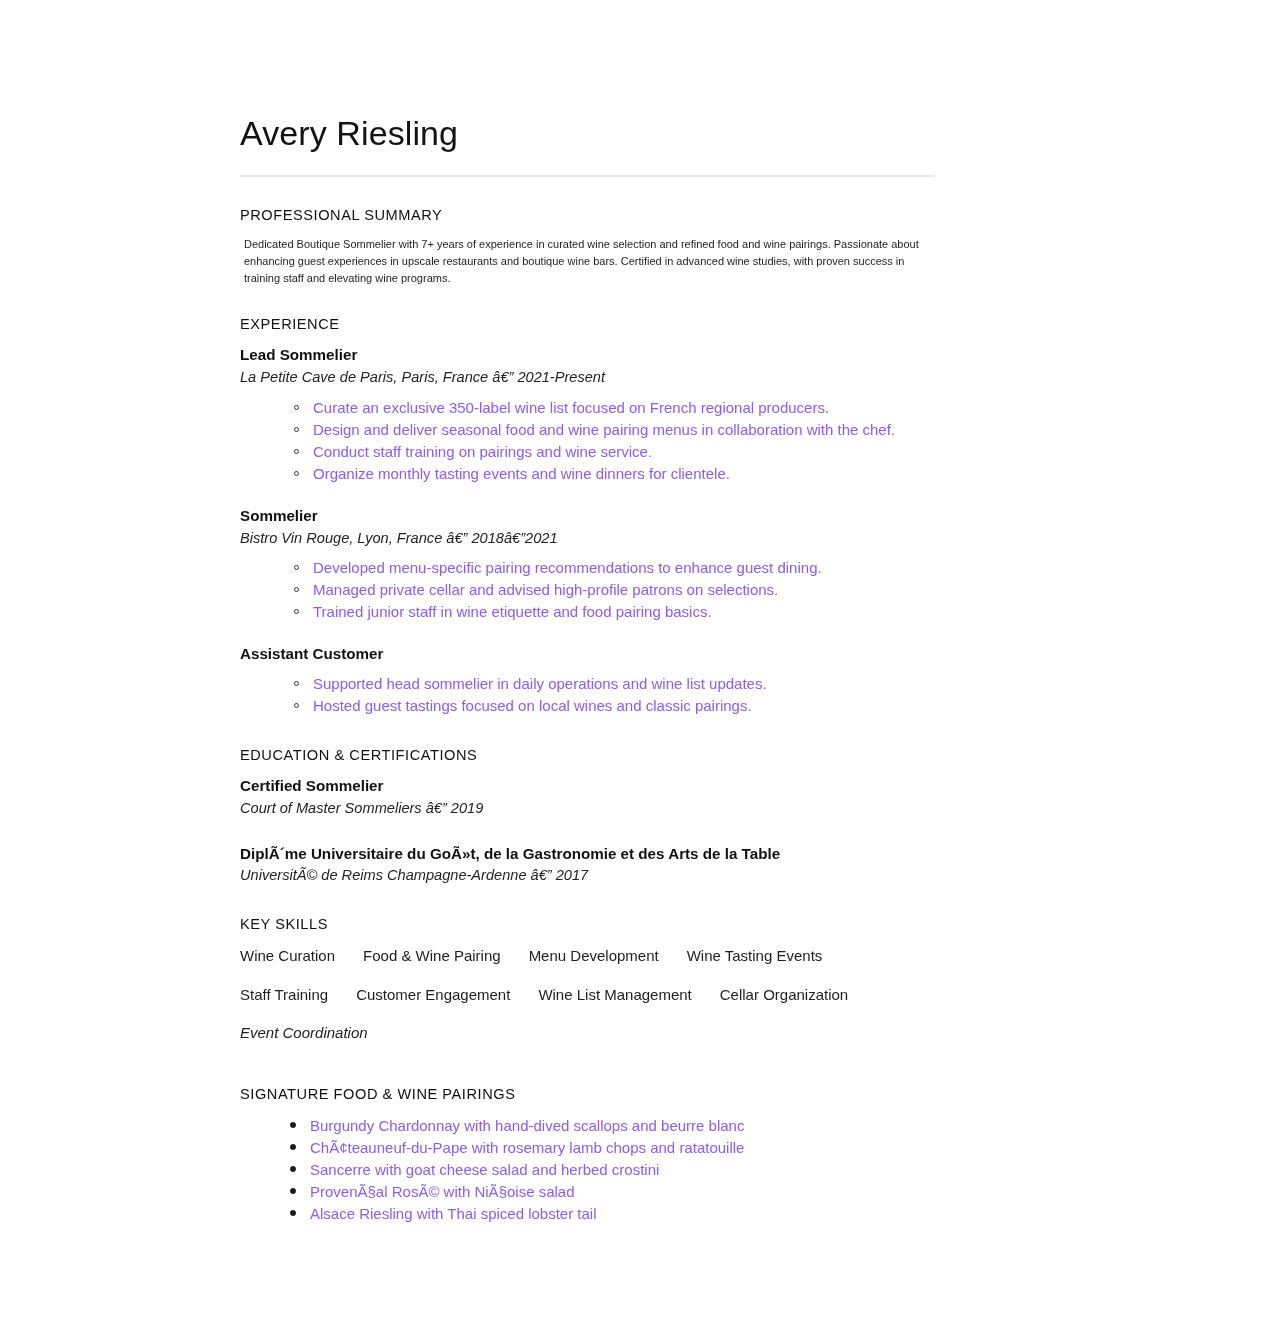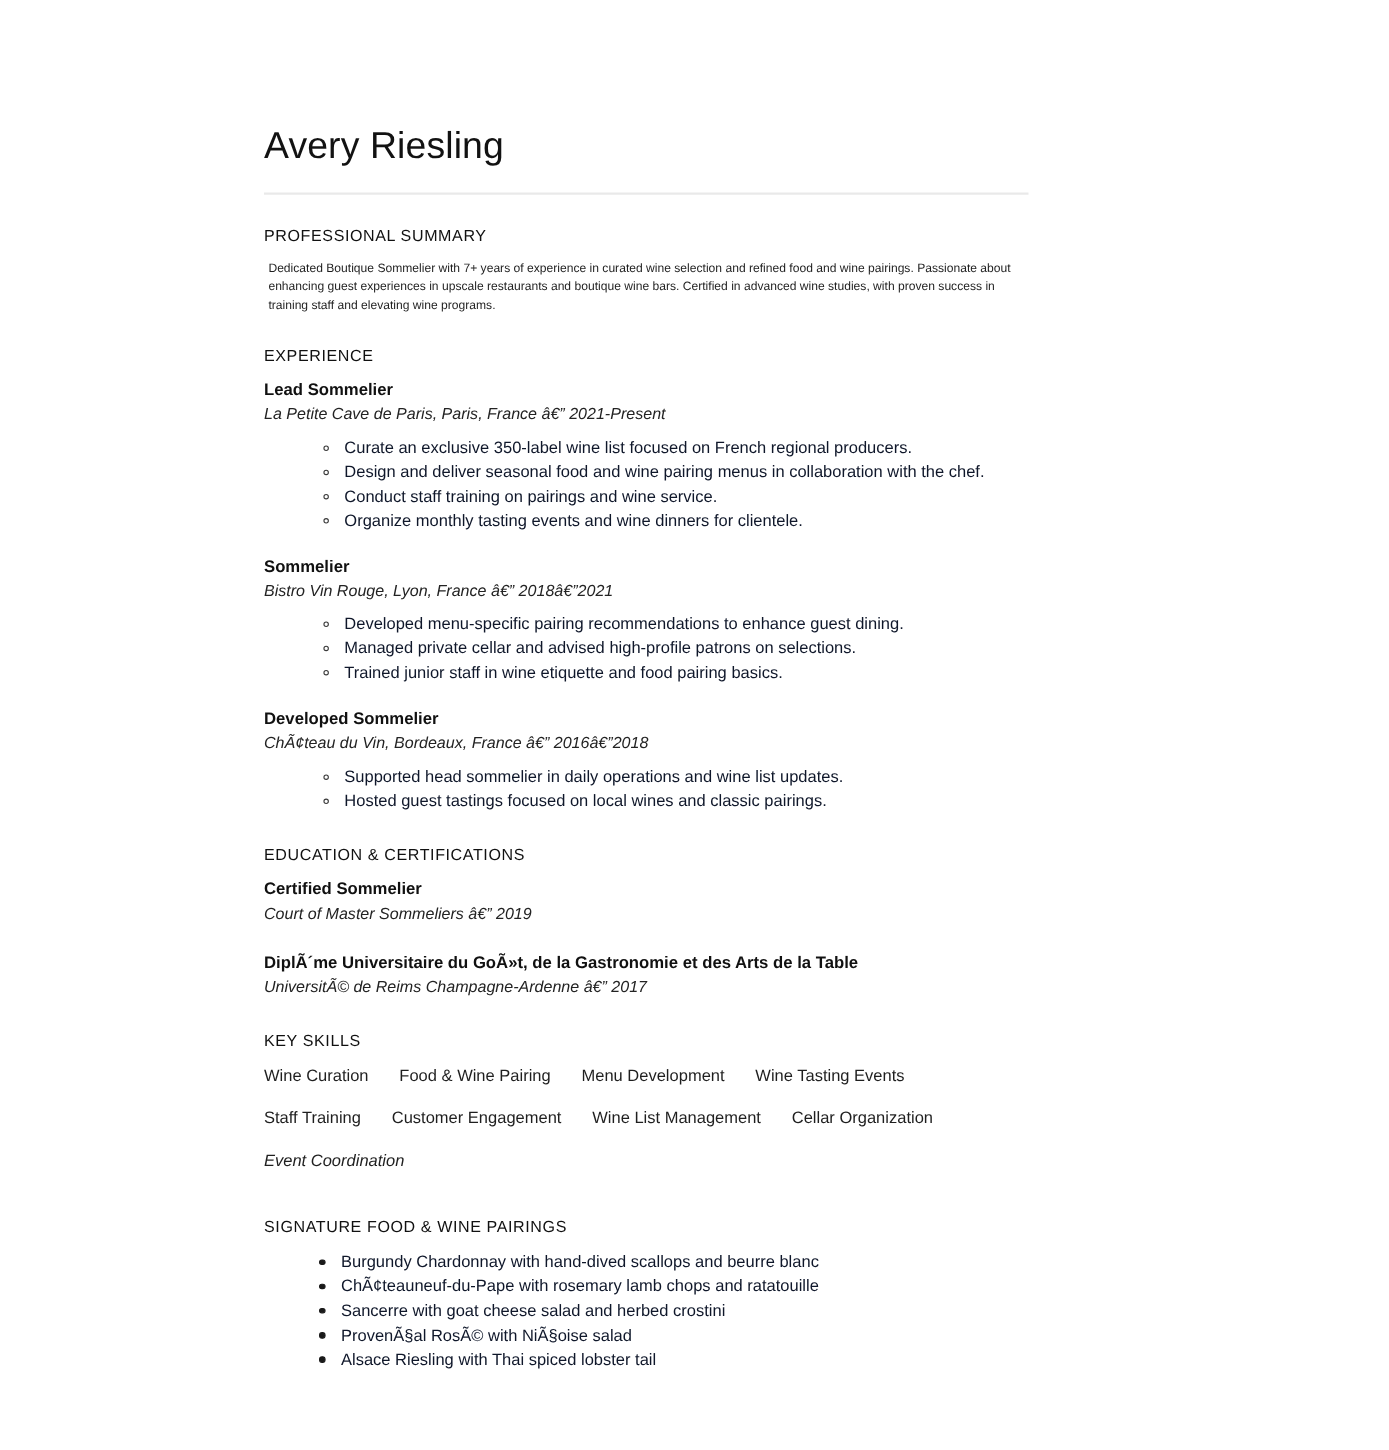--- a/index.html
+++ b/index.html
@@ -90,21 +90,21 @@
 
   ul.bullets {
     list-style: none;
     margin: 9px 0 0 0;
     padding: 0 0 0 54px;
   }
   ul.bullets li {
     position: relative;
     font-size: 15px;
     line-height: 1.47;
-    color: #0f172a;
+    color: #8b5cf6;
     padding-left: 19px;
   }
   ul.bullets li::before {
     content: "";
     position: absolute;
     left: 0;
     top: 8px;
     width: 5px;
     height: 5px;
     border: 1.2px solid #3a3a3a;
@@ -175,22 +175,21 @@
       <div class="entry">
         <div class="entry-title">Sommelier</div>
         <div class="entry-meta">Bistro Vin Rouge, Lyon, France â€” 2018â€”2021</div>
         <ul class="bullets">
           <li>Developed menu-specific pairing recommendations to enhance guest dining.</li>
           <li>Managed private cellar and advised high-profile patrons on selections.</li>
           <li>Trained junior staff in wine etiquette and food pairing basics.</li>
         </ul>
       </div>
       <div class="entry">
-        <div class="entry-title">Developed Sommelier</div>
-        <div class="entry-meta">ChÃ¢teau du Vin, Bordeaux, France â€” 2016â€”2018</div>
+        <div class="entry-title">Assistant Customer</div>
         <ul class="bullets">
           <li>Supported head sommelier in daily operations and wine list updates.</li>
           <li>Hosted guest tastings focused on local wines and classic pairings.</li>
         </ul>
       </div>
     </div>
   </div>
 
   <div class="section">
     <h2 class="section-title">EDUCATION &amp; CERTIFICATIONS</h2>

